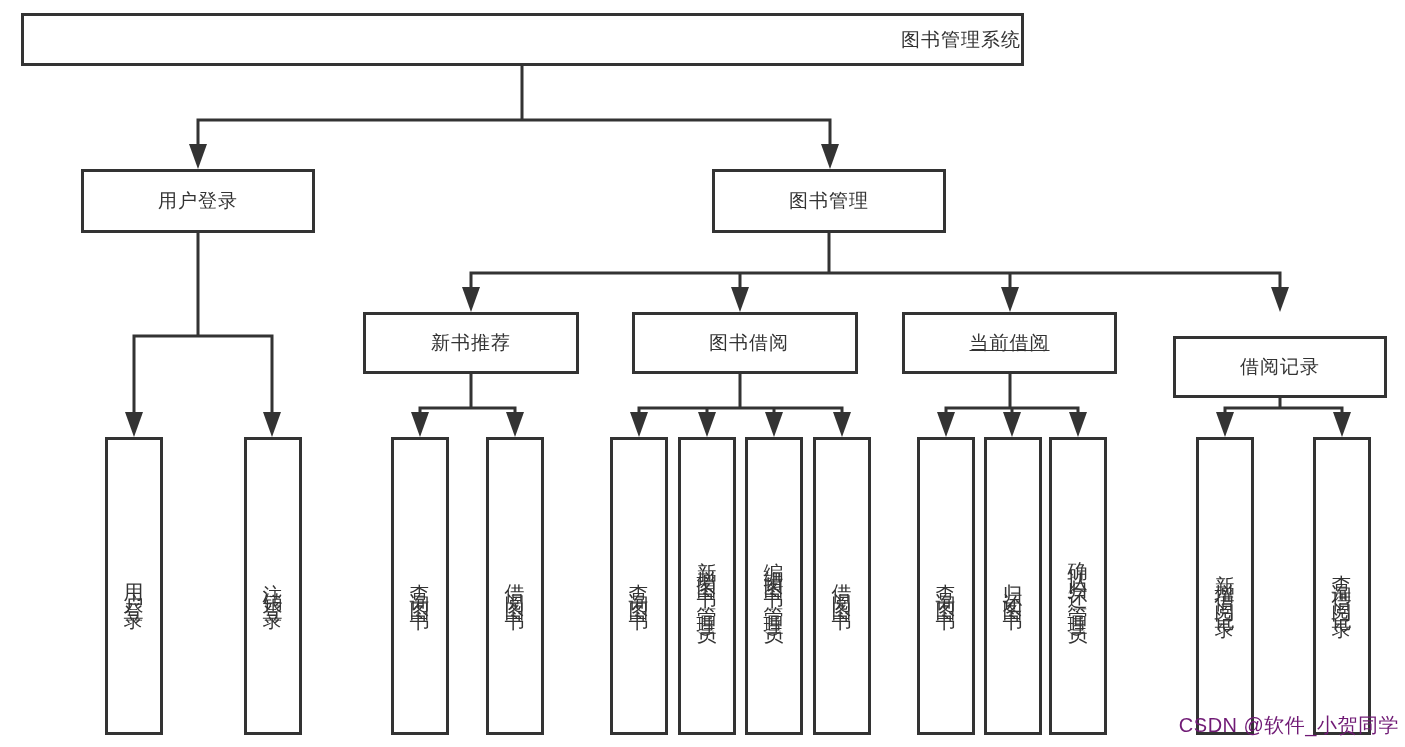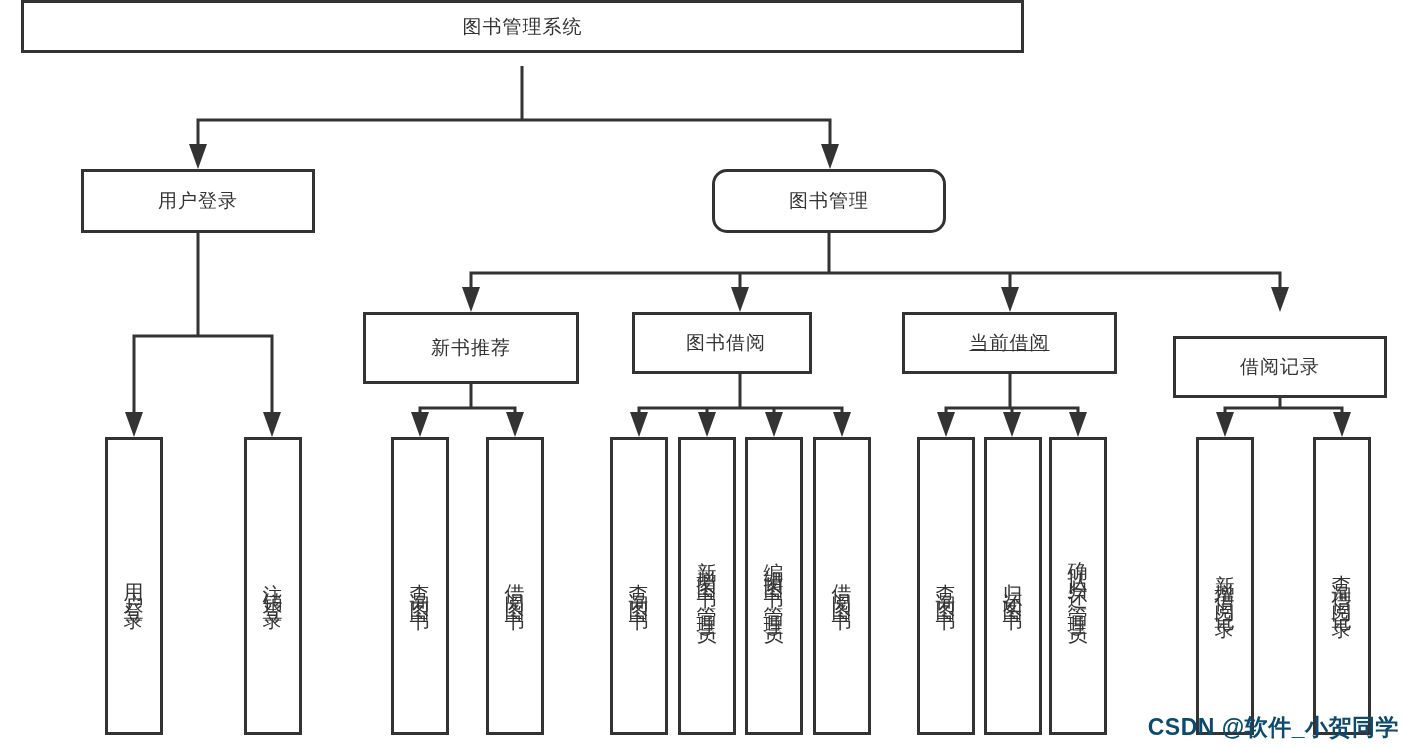--- a/index.html
+++ b/index.html
@@ -33,27 +33,27 @@
   }
   .v-label {
     writing-mode: vertical-rl;
     text-orientation: mixed;
     font-size: 20px;
     letter-spacing: 9px;
     line-height: 1;
     white-space: nowrap;
   }
   
-  .root-box   { left: 21px;  top: 0;  width: 1003px; height: 53px; }
+  .root-box   { left: 21px;  top: 13px;  width: 1003px; height: 53px; justify-content: flex-end; }
   
   .box-user-login { left: 81px;  top: 169px; width: 234px; height: 64px; }
-  .box-book-mgmt  { left: 712px; top: 169px; width: 234px; height: 64px; border-radius: 15px; }
+  .box-book-mgmt  { left: 712px; top: 169px; width: 234px; height: 64px; }
   
-  .box-new-books        { left: 363px;  top: 312px; width: 216px; height: 72px; }
-  .box-book-borrowing   { left: 632px;  top: 312px; width: 180px; height: 62px; padding-left: 8px; }
+  .box-new-books        { left: 363px;  top: 312px; width: 216px; height: 62px; }
+  .box-book-borrowing   { left: 632px;  top: 312px; width: 226px; height: 62px; padding-left: 8px; }
   .box-current-borrow   { left: 902px;  top: 312px; width: 215px; height: 62px; text-decoration: underline; }
   .box-borrow-records   { left: 1173px; top: 312px; width: 214px; height: 62px; margin-top: 24px; }
   
   .leaf { top: 437px; width: 58px; height: 298px; }
   .leaf-user-login   { left: 105px; }
   .leaf-logout       { left: 244px; }
   .leaf-nb-query     { left: 391px; }
   .leaf-nb-borrow    { left: 486px; }
   .leaf-bb-query     { left: 610px; }
   .leaf-bb-add       { left: 678px; }
@@ -61,26 +61,25 @@
   .leaf-bb-borrow    { left: 813px; }
   .leaf-cb-query     { left: 917px; }
   .leaf-cb-return    { left: 984px; }
   .leaf-cb-confirm   { left: 1049px; }
   .leaf-br-add       { left: 1196px; }
   .leaf-br-query     { left: 1313px; }
   .watermark {
     position: absolute;
     right: 6px;
     top: 712px;
-    font-size: 23px;
-    color: #0c4a6e;
+    font-size: 20px;
+    color: #701a75;
     letter-spacing: 0.5px;
     white-space: nowrap;
     z-index: 10;
-    font-weight: bold;
   }
 </style>
 </head>
 <body>
 
 <div id="canvas">
 
   <svg id="connectors" width="1405" height="747" viewBox="0 0 1405 747">
     <g stroke="#333333" stroke-width="3" fill="none">
 

